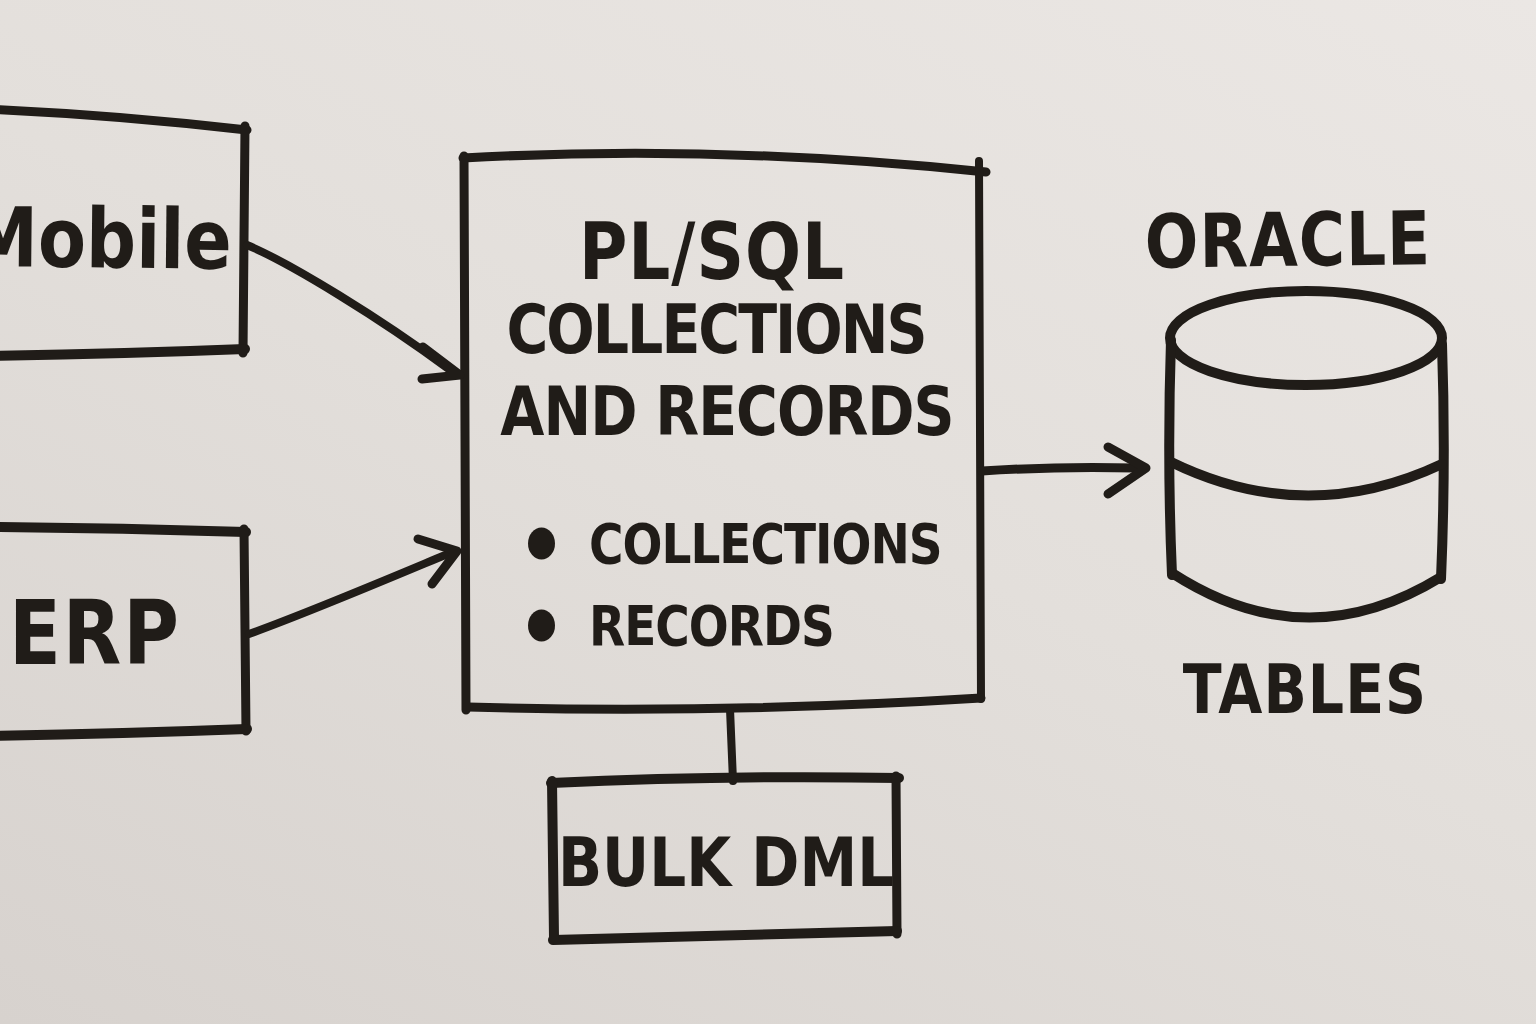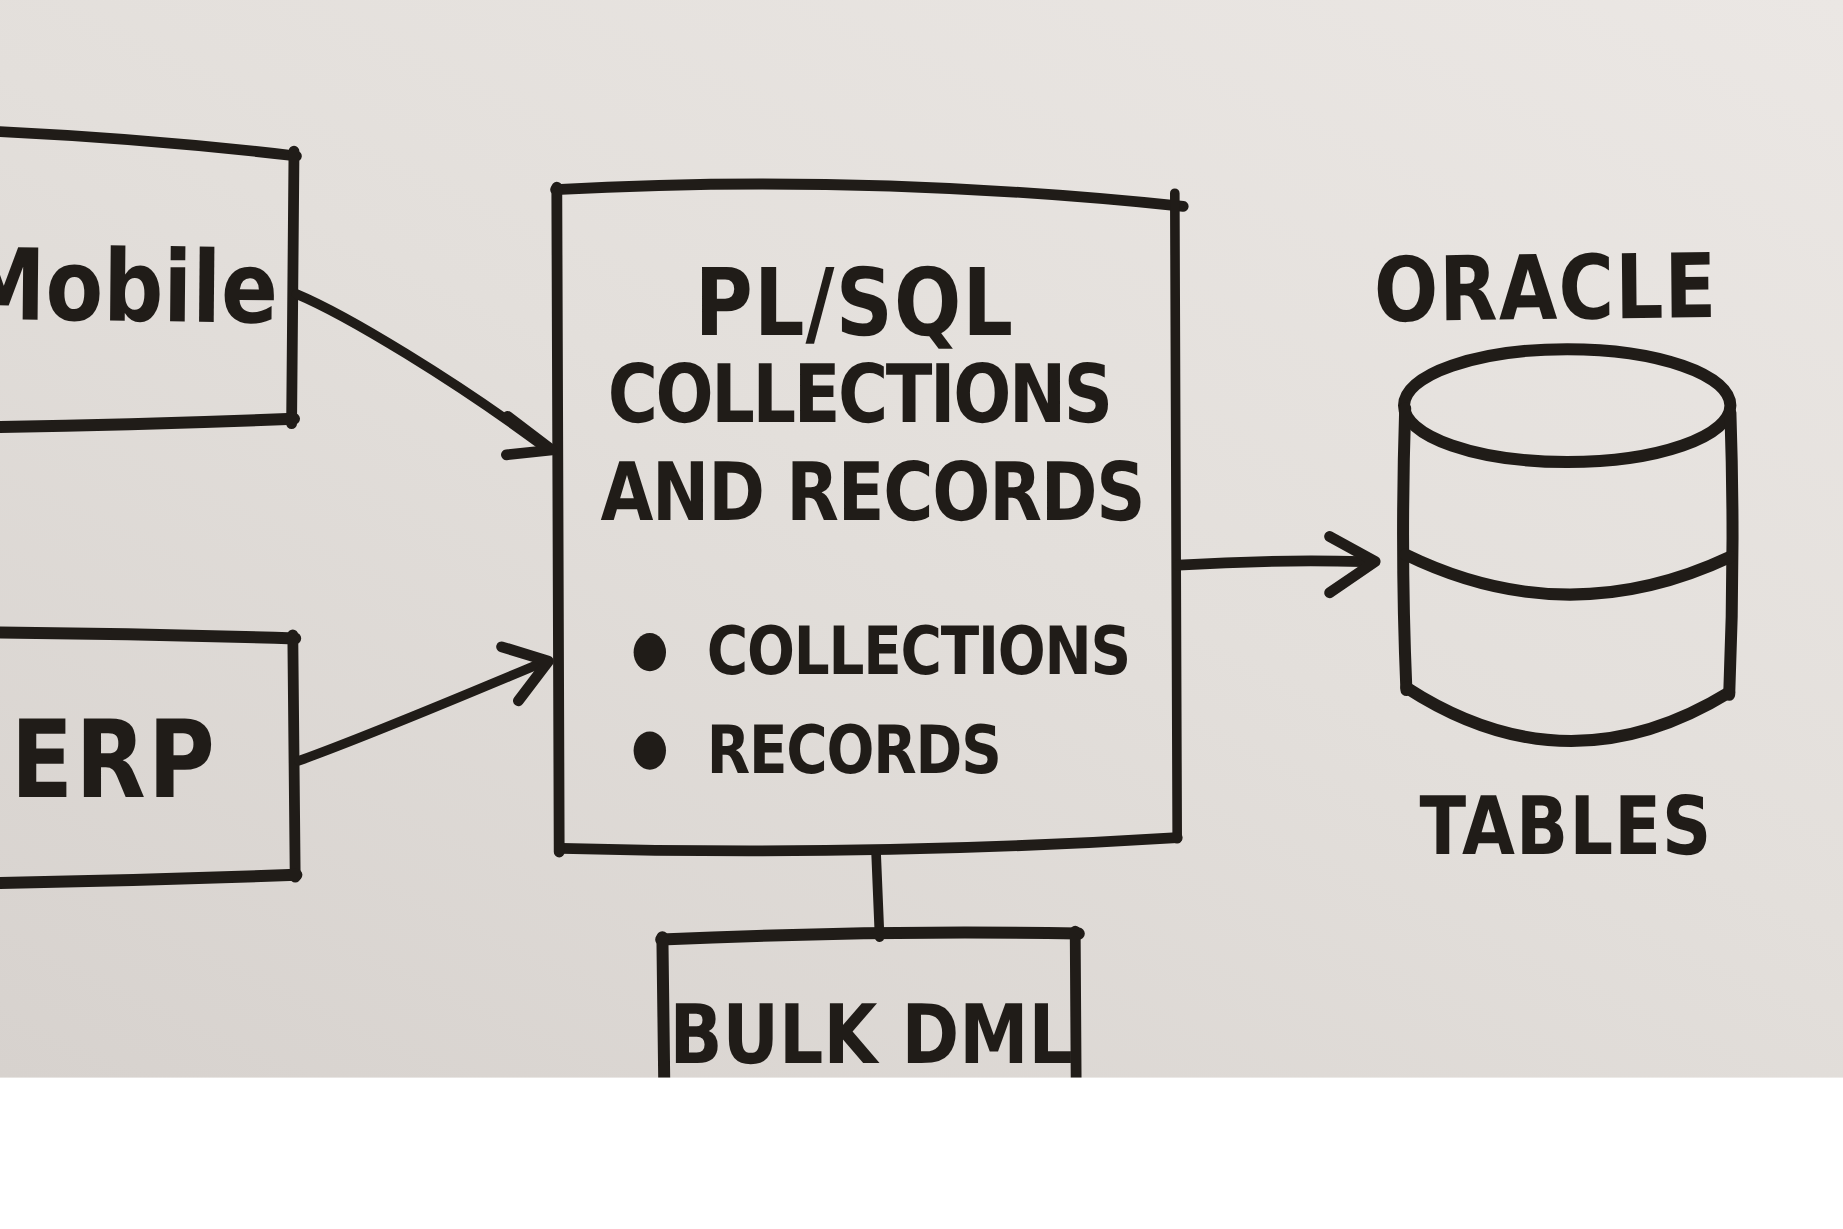--- a/index.html
+++ b/index.html
@@ -1,19 +1,19 @@
 <!DOCTYPE html>
 <html><head>
 <meta charset="utf-8">
 <style>
   html, body { margin: 0; padding: 0; }
   .stage {
     position: relative;
     width: 1536px;
-    height: 898px;
+    height: 1024px;
     overflow: hidden;
     background: linear-gradient(205deg, #ebe7e4 0%, #e3dfdb 48%, #d7d2ce 100%);
     font-family: "DejaVu Sans", sans-serif;
   }
   .strokes {
     position: absolute;
     left: 0; top: 0;
     width: 1536px; height: 1024px;
   }
   .strokes path, .strokes ellipse {

